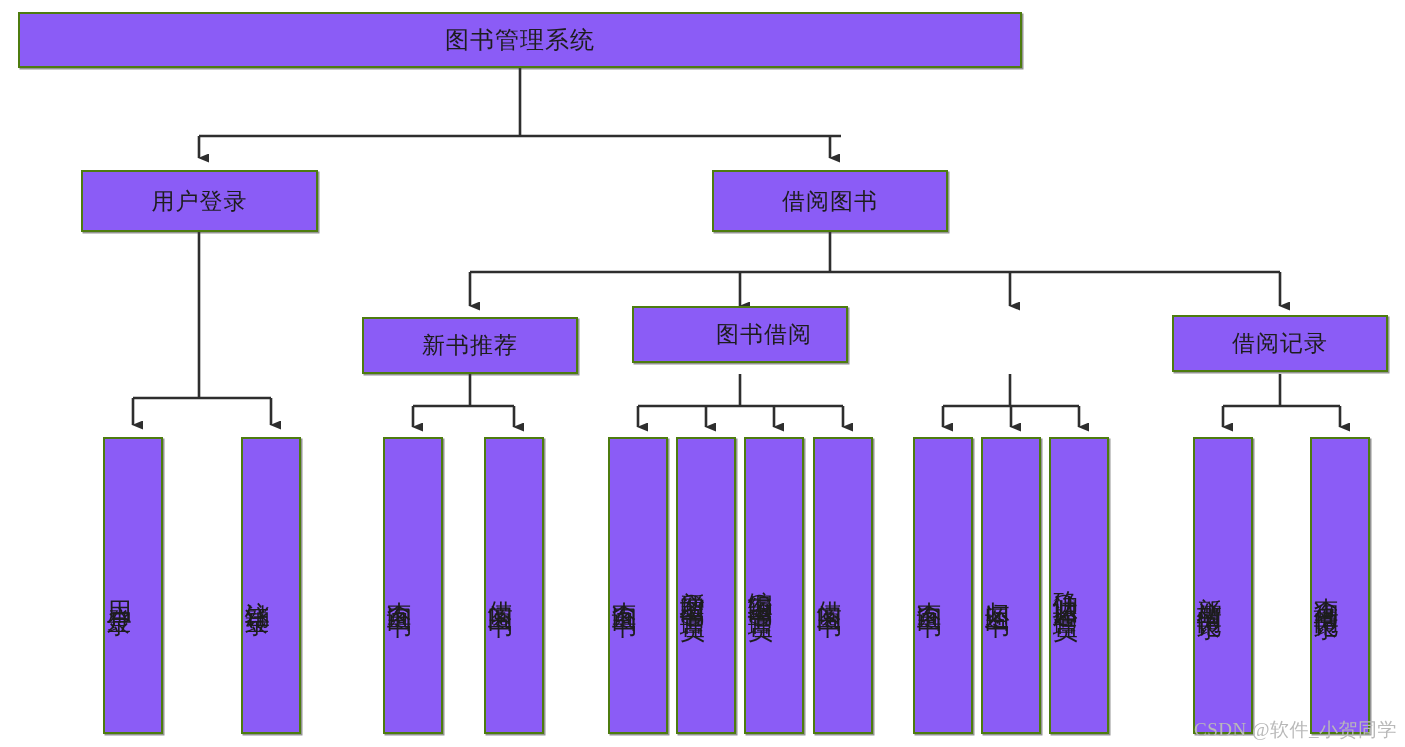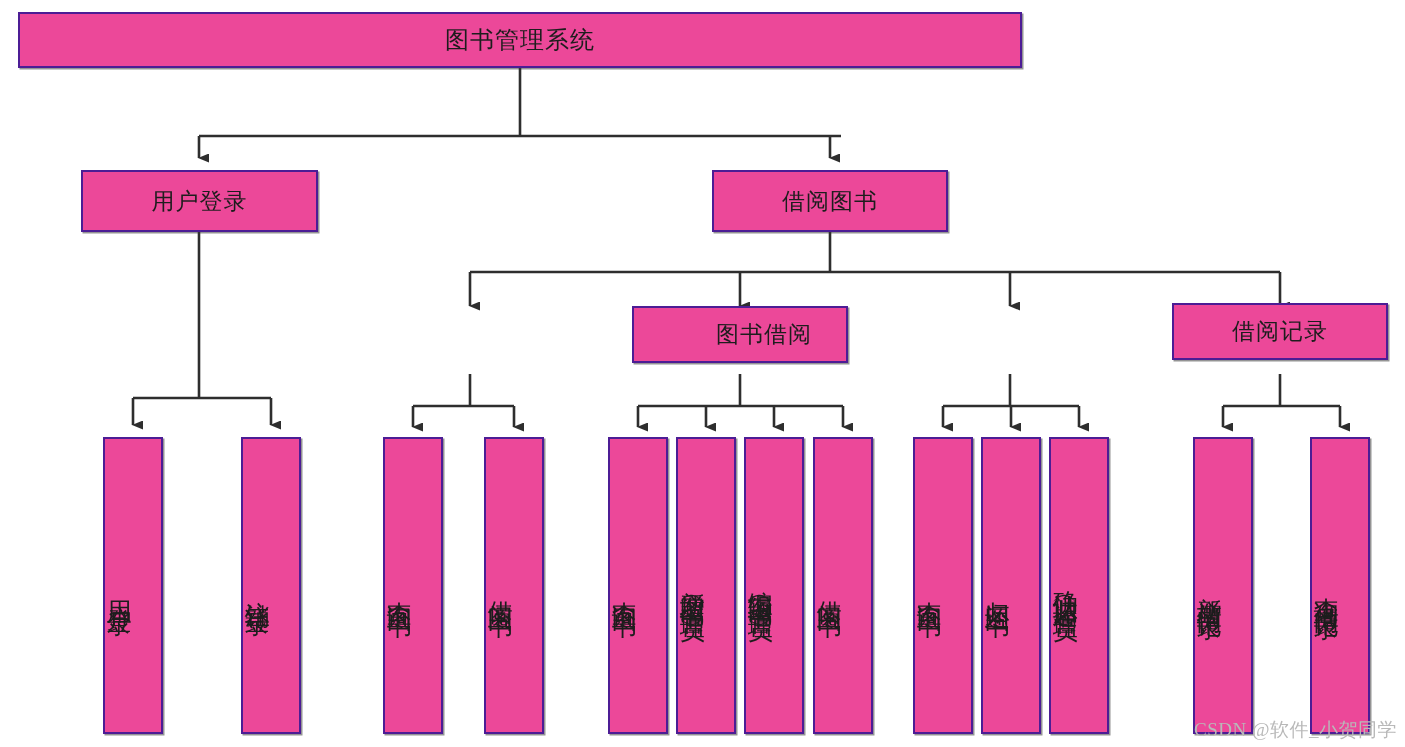--- a/index.html
+++ b/index.html
@@ -22,22 +22,22 @@
     position: absolute;
     left: 0;
     top: 0;
     width: 1405px;
     height: 747px;
     pointer-events: none;
   }
   .node {
     position: absolute;
     box-sizing: border-box;
-    background: #ec4899;
-    border: 2px solid #4c1d95;
+    background: #8b5cf6;
+    border: 2px solid #4d7c0f;
     display: flex;
     align-items: center;
     justify-content: center;
     box-shadow: 1.5px 1.5px 0 0 rgba(60,60,60,0.55);
   }
   .node-label {
     color: #1d1d1d;
     letter-spacing: 1px;
     line-height: 1.15;
     white-space: nowrap;
@@ -134,24 +134,27 @@
     <span class="node-label">图书管理系统</span>
   </div>
 
   <div class="node horizontal" style="left:81px; top:170px; width:237px; height:62px;">
     <span class="node-label">用户登录</span>
   </div>
   <div class="node horizontal" style="left:712px; top:170px; width:236px; height:62px;">
     <span class="node-label">借阅图书</span>
   </div>
 
+  <div class="node horizontal" style="left:362px; top:317px; width:216px; height:57px;">
+    <span class="node-label">新书推荐</span>
+  </div>
   <div class="node horizontal" style="left:632px; top:306px; width:216px; height:57px;padding-left:48px;">
     <span class="node-label">图书借阅</span>
   </div>
-  <div class="node horizontal" style="left:1172px; top:303px; width:216px; height:57px;">
+  <div class="node horizontal" style="left:1172px; top:315px; width:216px; height:57px;">
     <span class="node-label">借阅记录</span>
   </div>
 
   <div class="node vertical" style="left:103px; top:437px; width:60px; height:297px;">
     <span class="node-label">用户登录</span>
   </div>
   <div class="node vertical" style="left:241px; top:437px; width:60px; height:297px;">
     <span class="node-label">注销登录</span>
   </div>
 

